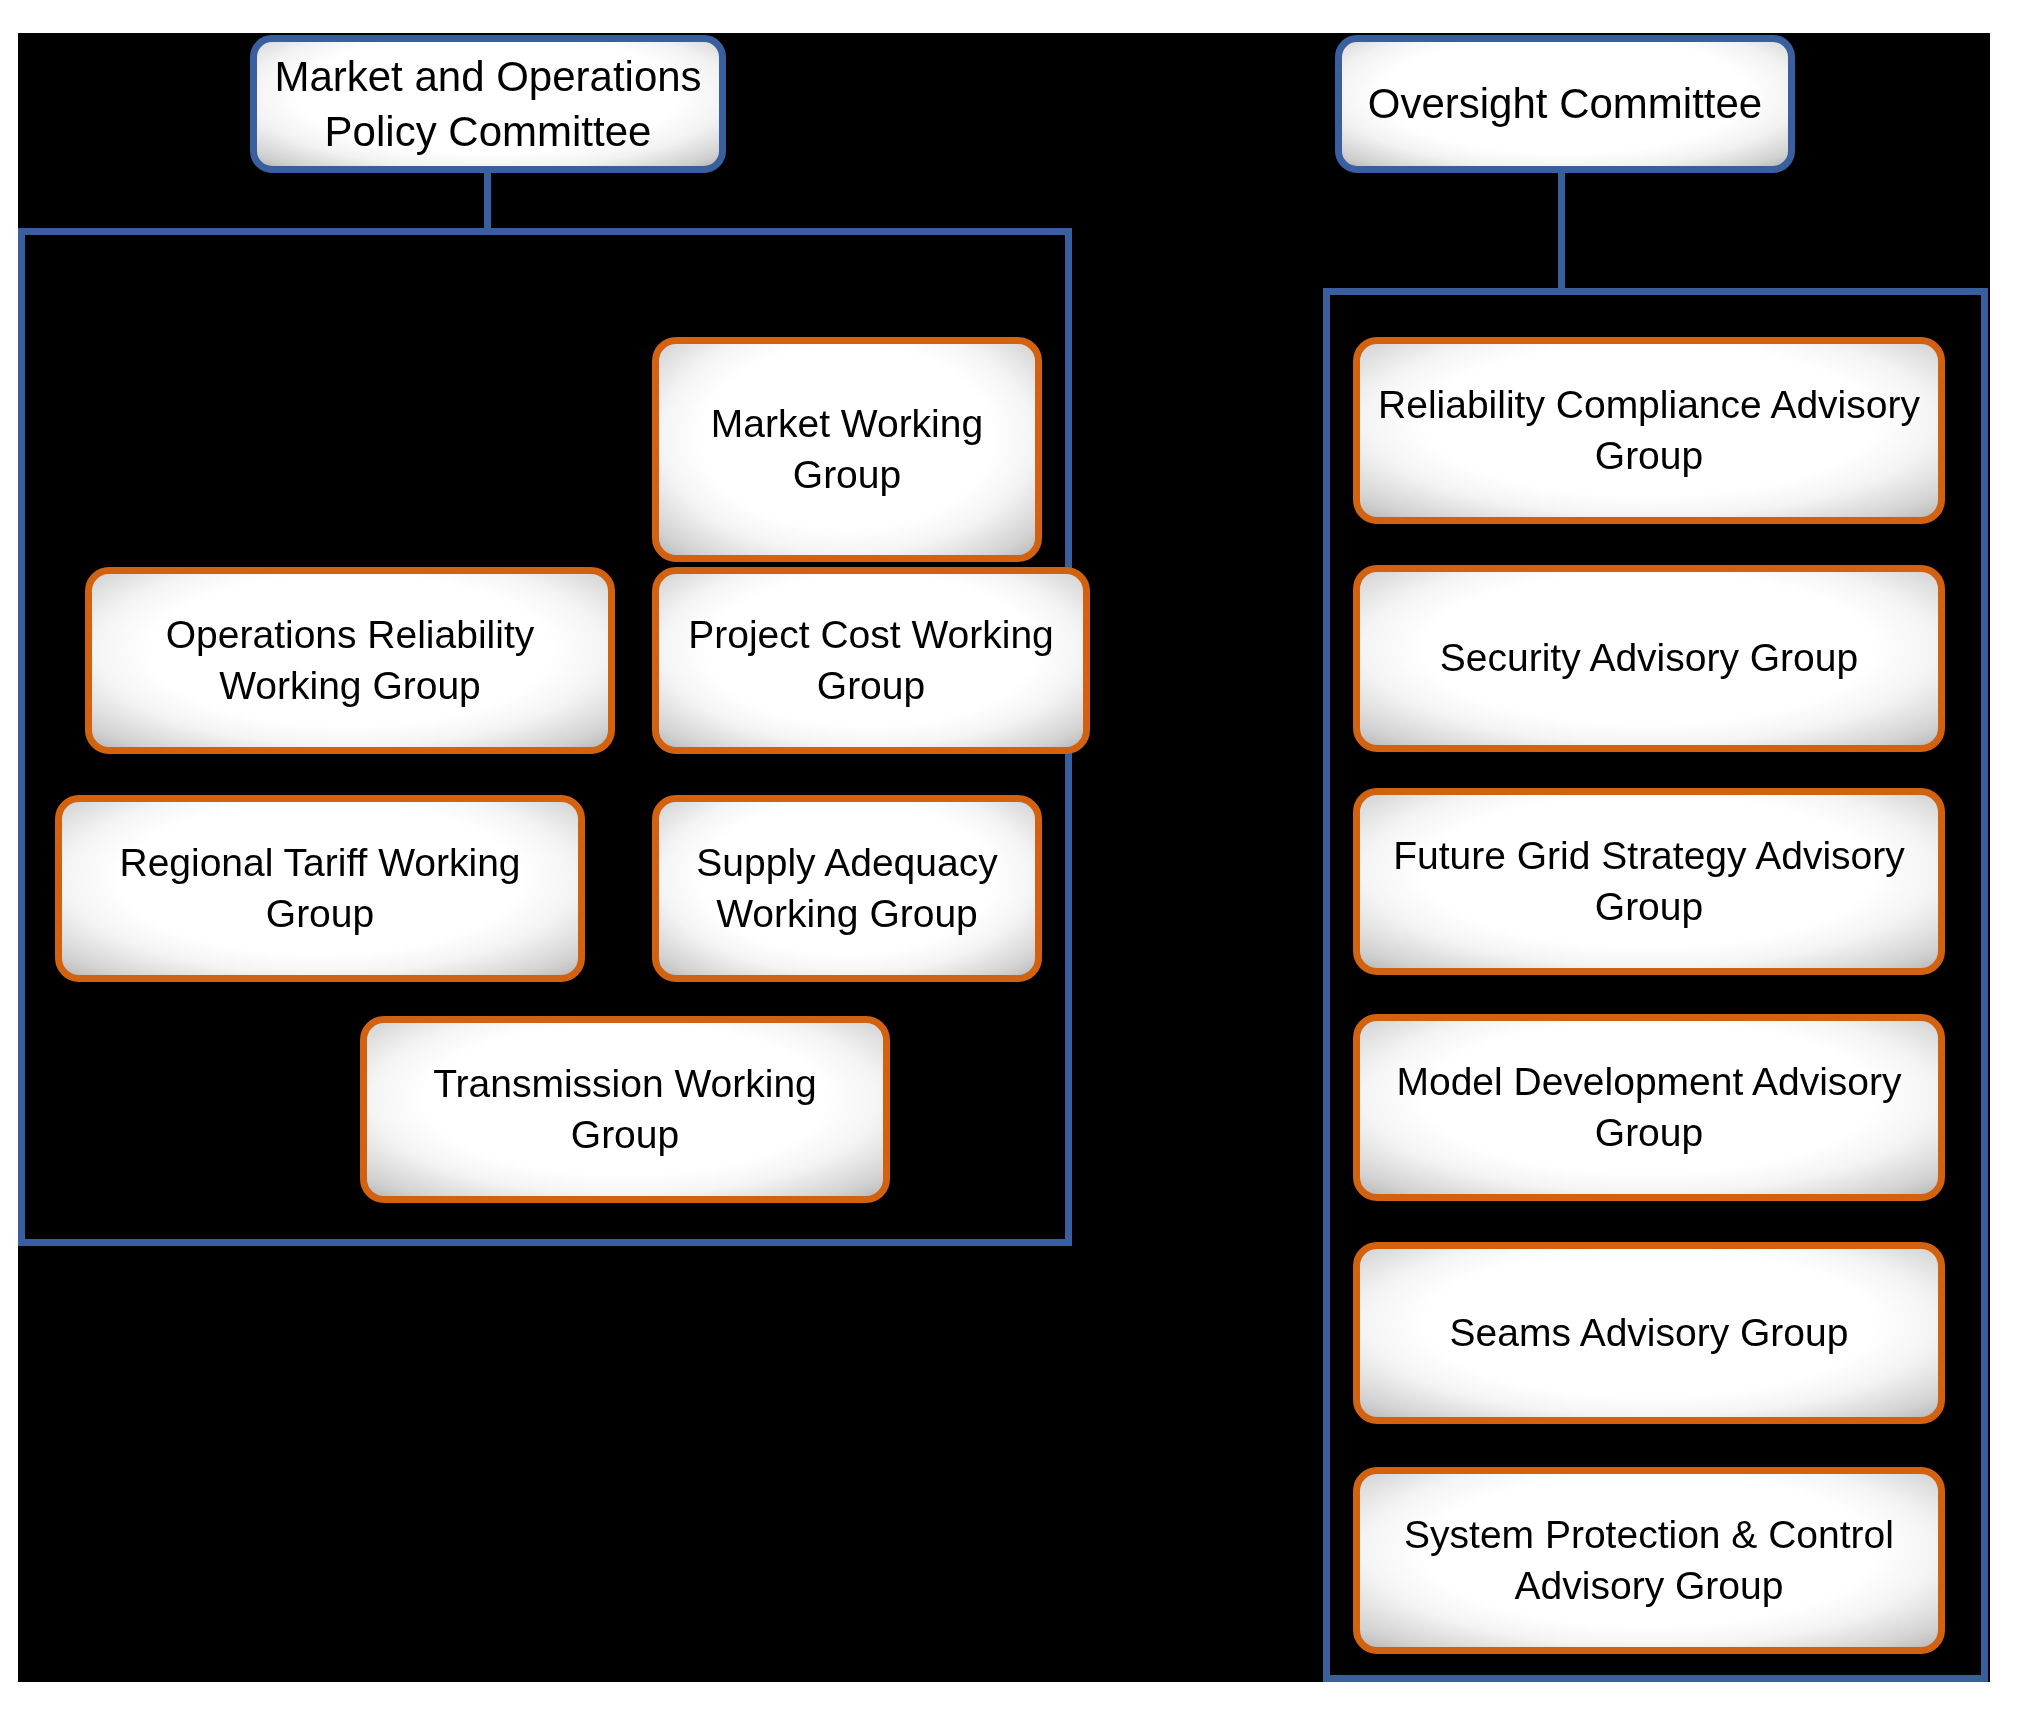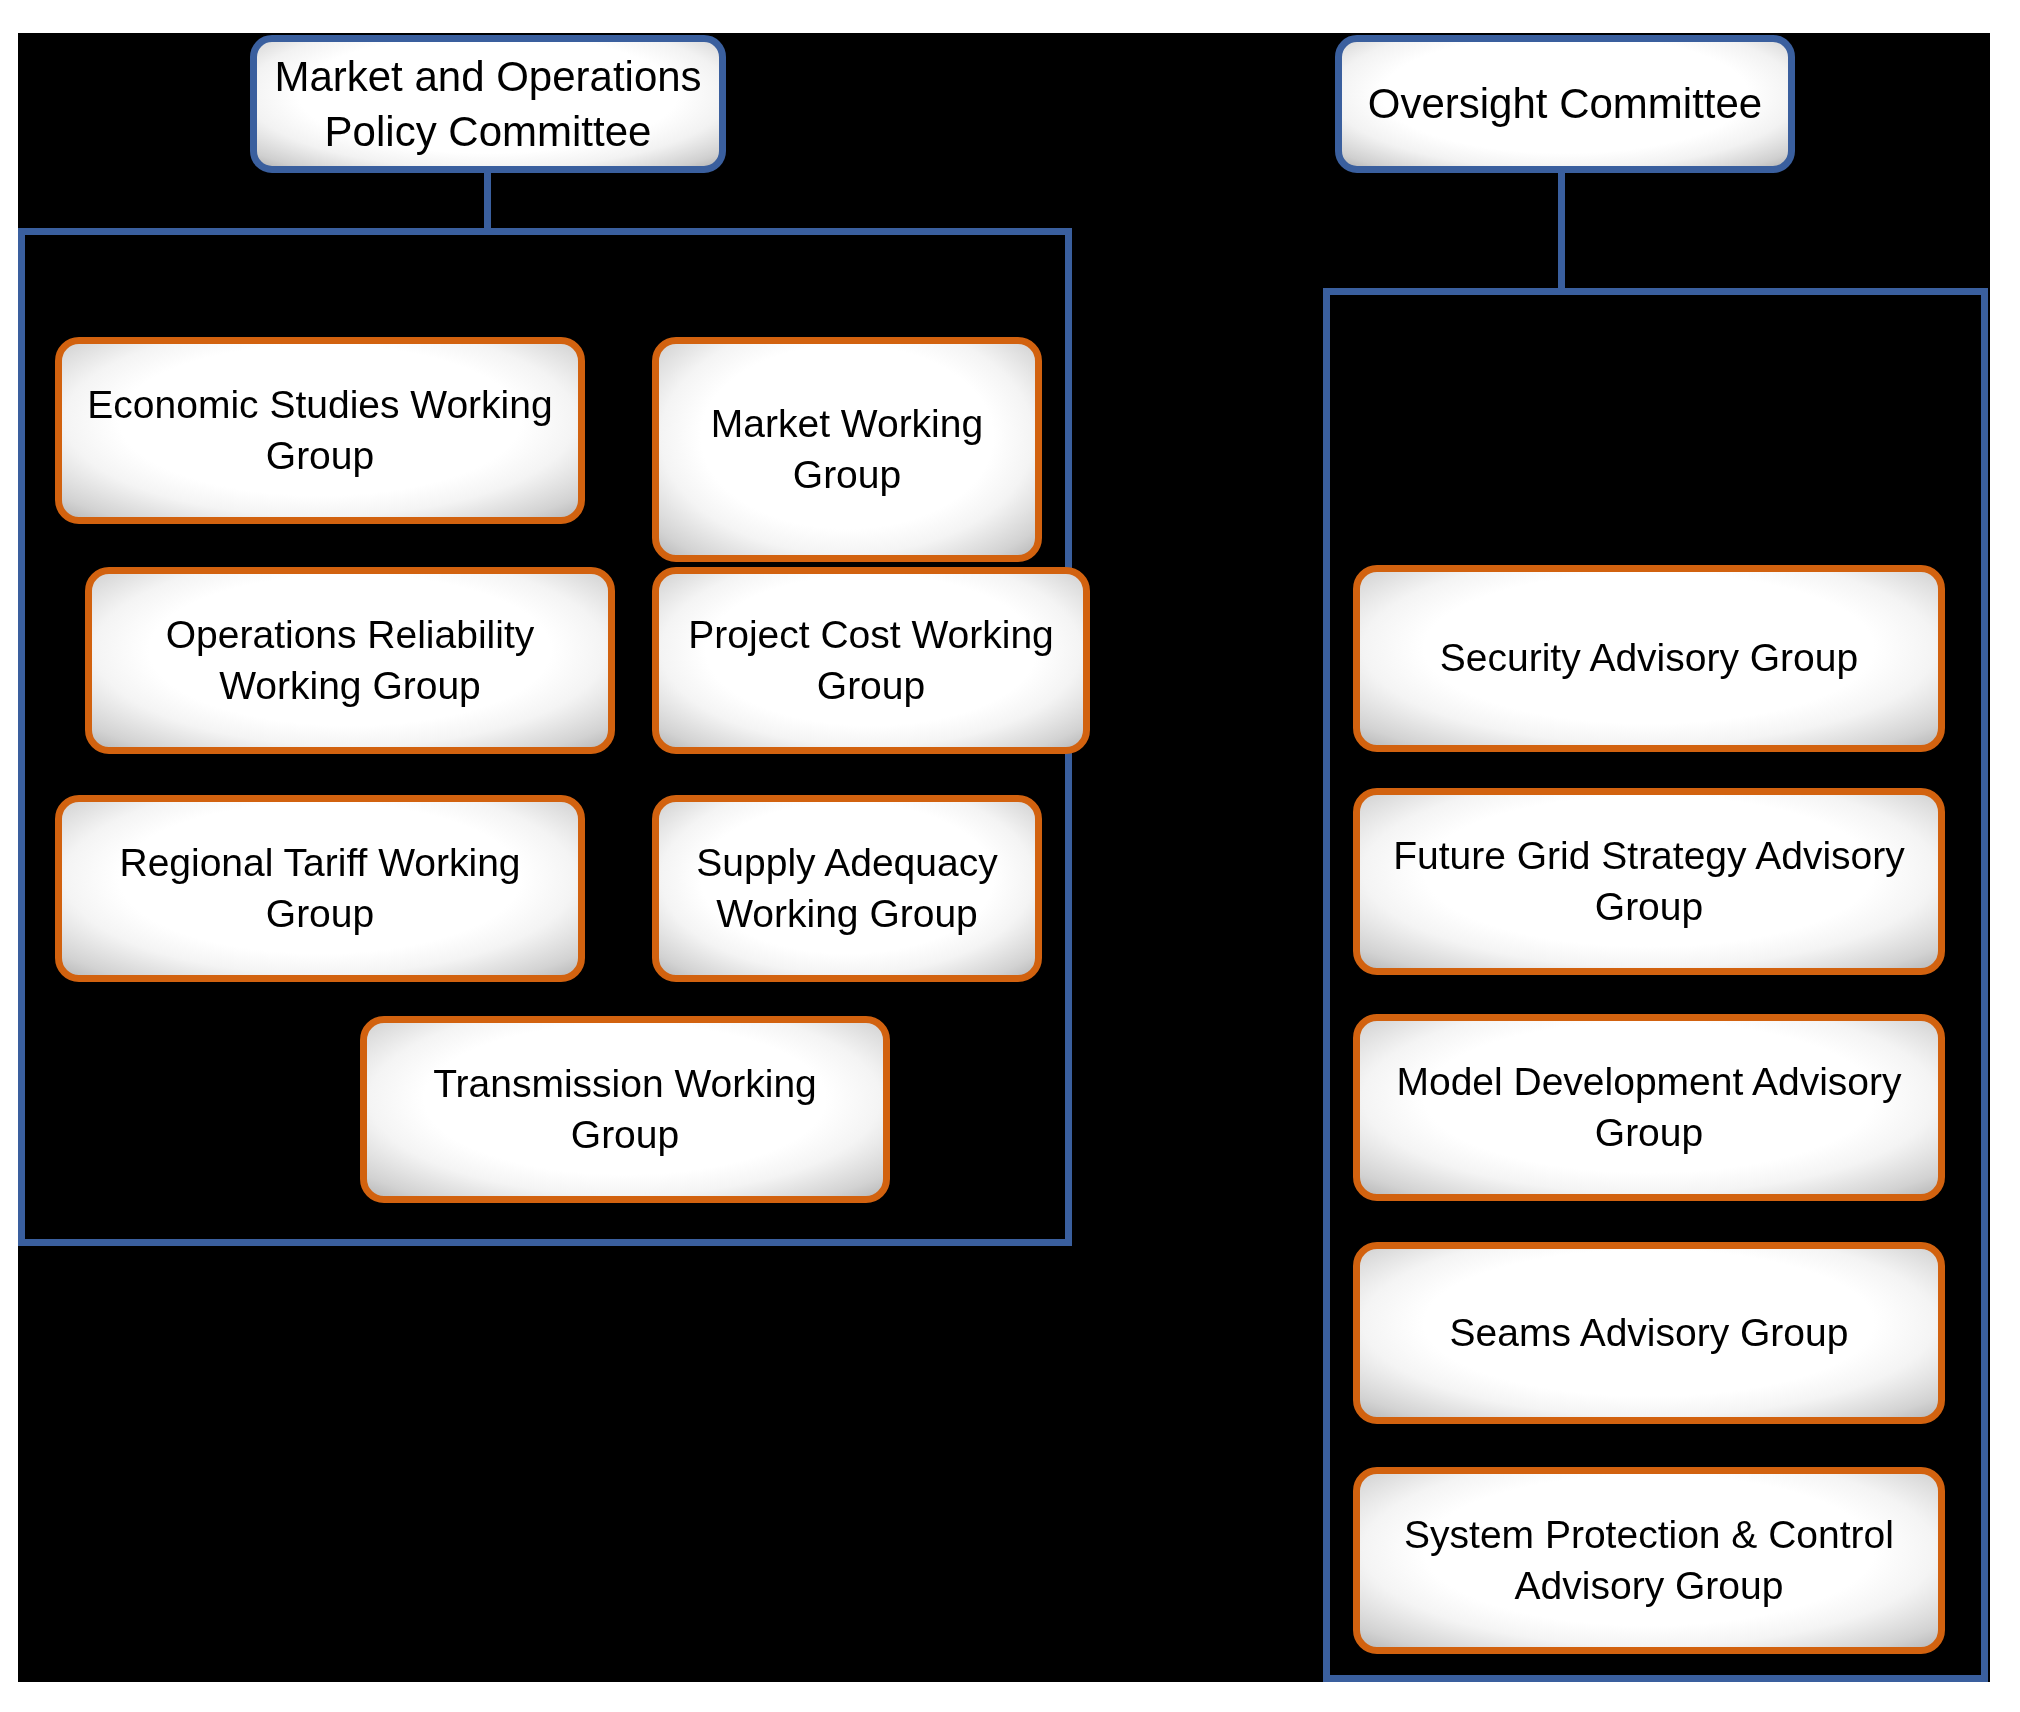--- a/index.html
+++ b/index.html
@@ -81,40 +81,40 @@
 <div id="canvas">
 
   <div class="backdrop"></div>
 
   <div class="committee-box" style="left:250px; top:35px; width:476px; height:138px;">Market and Operations Policy Committee</div>
 
   <div class="connector" style="left:484px; top:172px; width:7px; height:60px;"></div>
 
   <div class="group-container" style="left:18px; top:228px; width:1054px; height:1018px;"></div>
 
-  <div class="leaf-box" style="left:55px; top:337px; width:530px; height:187px;">Economic Studies Working Group</div>
 
   <div class="leaf-box" style="left:652px; top:337px; width:390px; height:225px;">Market Working Group</div>
 
   <div class="leaf-box" style="left:55px; top:567px; width:530px; height:187px;margin-left:30px;">Operations Reliability Working Group</div>
 
   <div class="leaf-box" style="left:652px; top:567px; width:438px; height:187px;">Project Cost Working Group</div>
 
   <div class="leaf-box" style="left:55px; top:795px; width:530px; height:187px;">Regional Tariff Working Group</div>
 
   <div class="leaf-box" style="left:652px; top:795px; width:390px; height:187px;">Supply Adequacy Working Group</div>
 
   <div class="leaf-box" style="left:360px; top:1016px; width:530px; height:187px;text-align:center;">Transmission Working Group</div>
 
   <div class="committee-box" style="left:1335px; top:35px; width:460px; height:138px;">Oversight Committee</div>
 
   <div class="connector" style="left:1558px; top:172px; width:7px; height:120px;"></div>
 
   <div class="group-container" style="left:1323px; top:288px; width:665px; height:1394px;"></div>
 
+  <div class="leaf-box" style="left:1353px; top:337px; width:592px; height:187px;">Reliability Compliance Advisory Group</div>
 
   <div class="leaf-box" style="left:1353px; top:565px; width:592px; height:187px;">Security Advisory Group</div>
 
   <div class="leaf-box" style="left:1353px; top:788px; width:592px; height:187px;">Future Grid Strategy Advisory Group</div>
 
   <div class="leaf-box" style="left:1353px; top:1014px; width:592px; height:187px;">Model Development Advisory Group</div>
 
   <div class="leaf-box single-line" style="left:1353px; top:1242px; width:592px; height:182px;">Seams Advisory Group</div>
 
   <div class="leaf-box" style="left:1353px; top:1467px; width:592px; height:187px;">System Protection &amp; Control Advisory Group</div>

